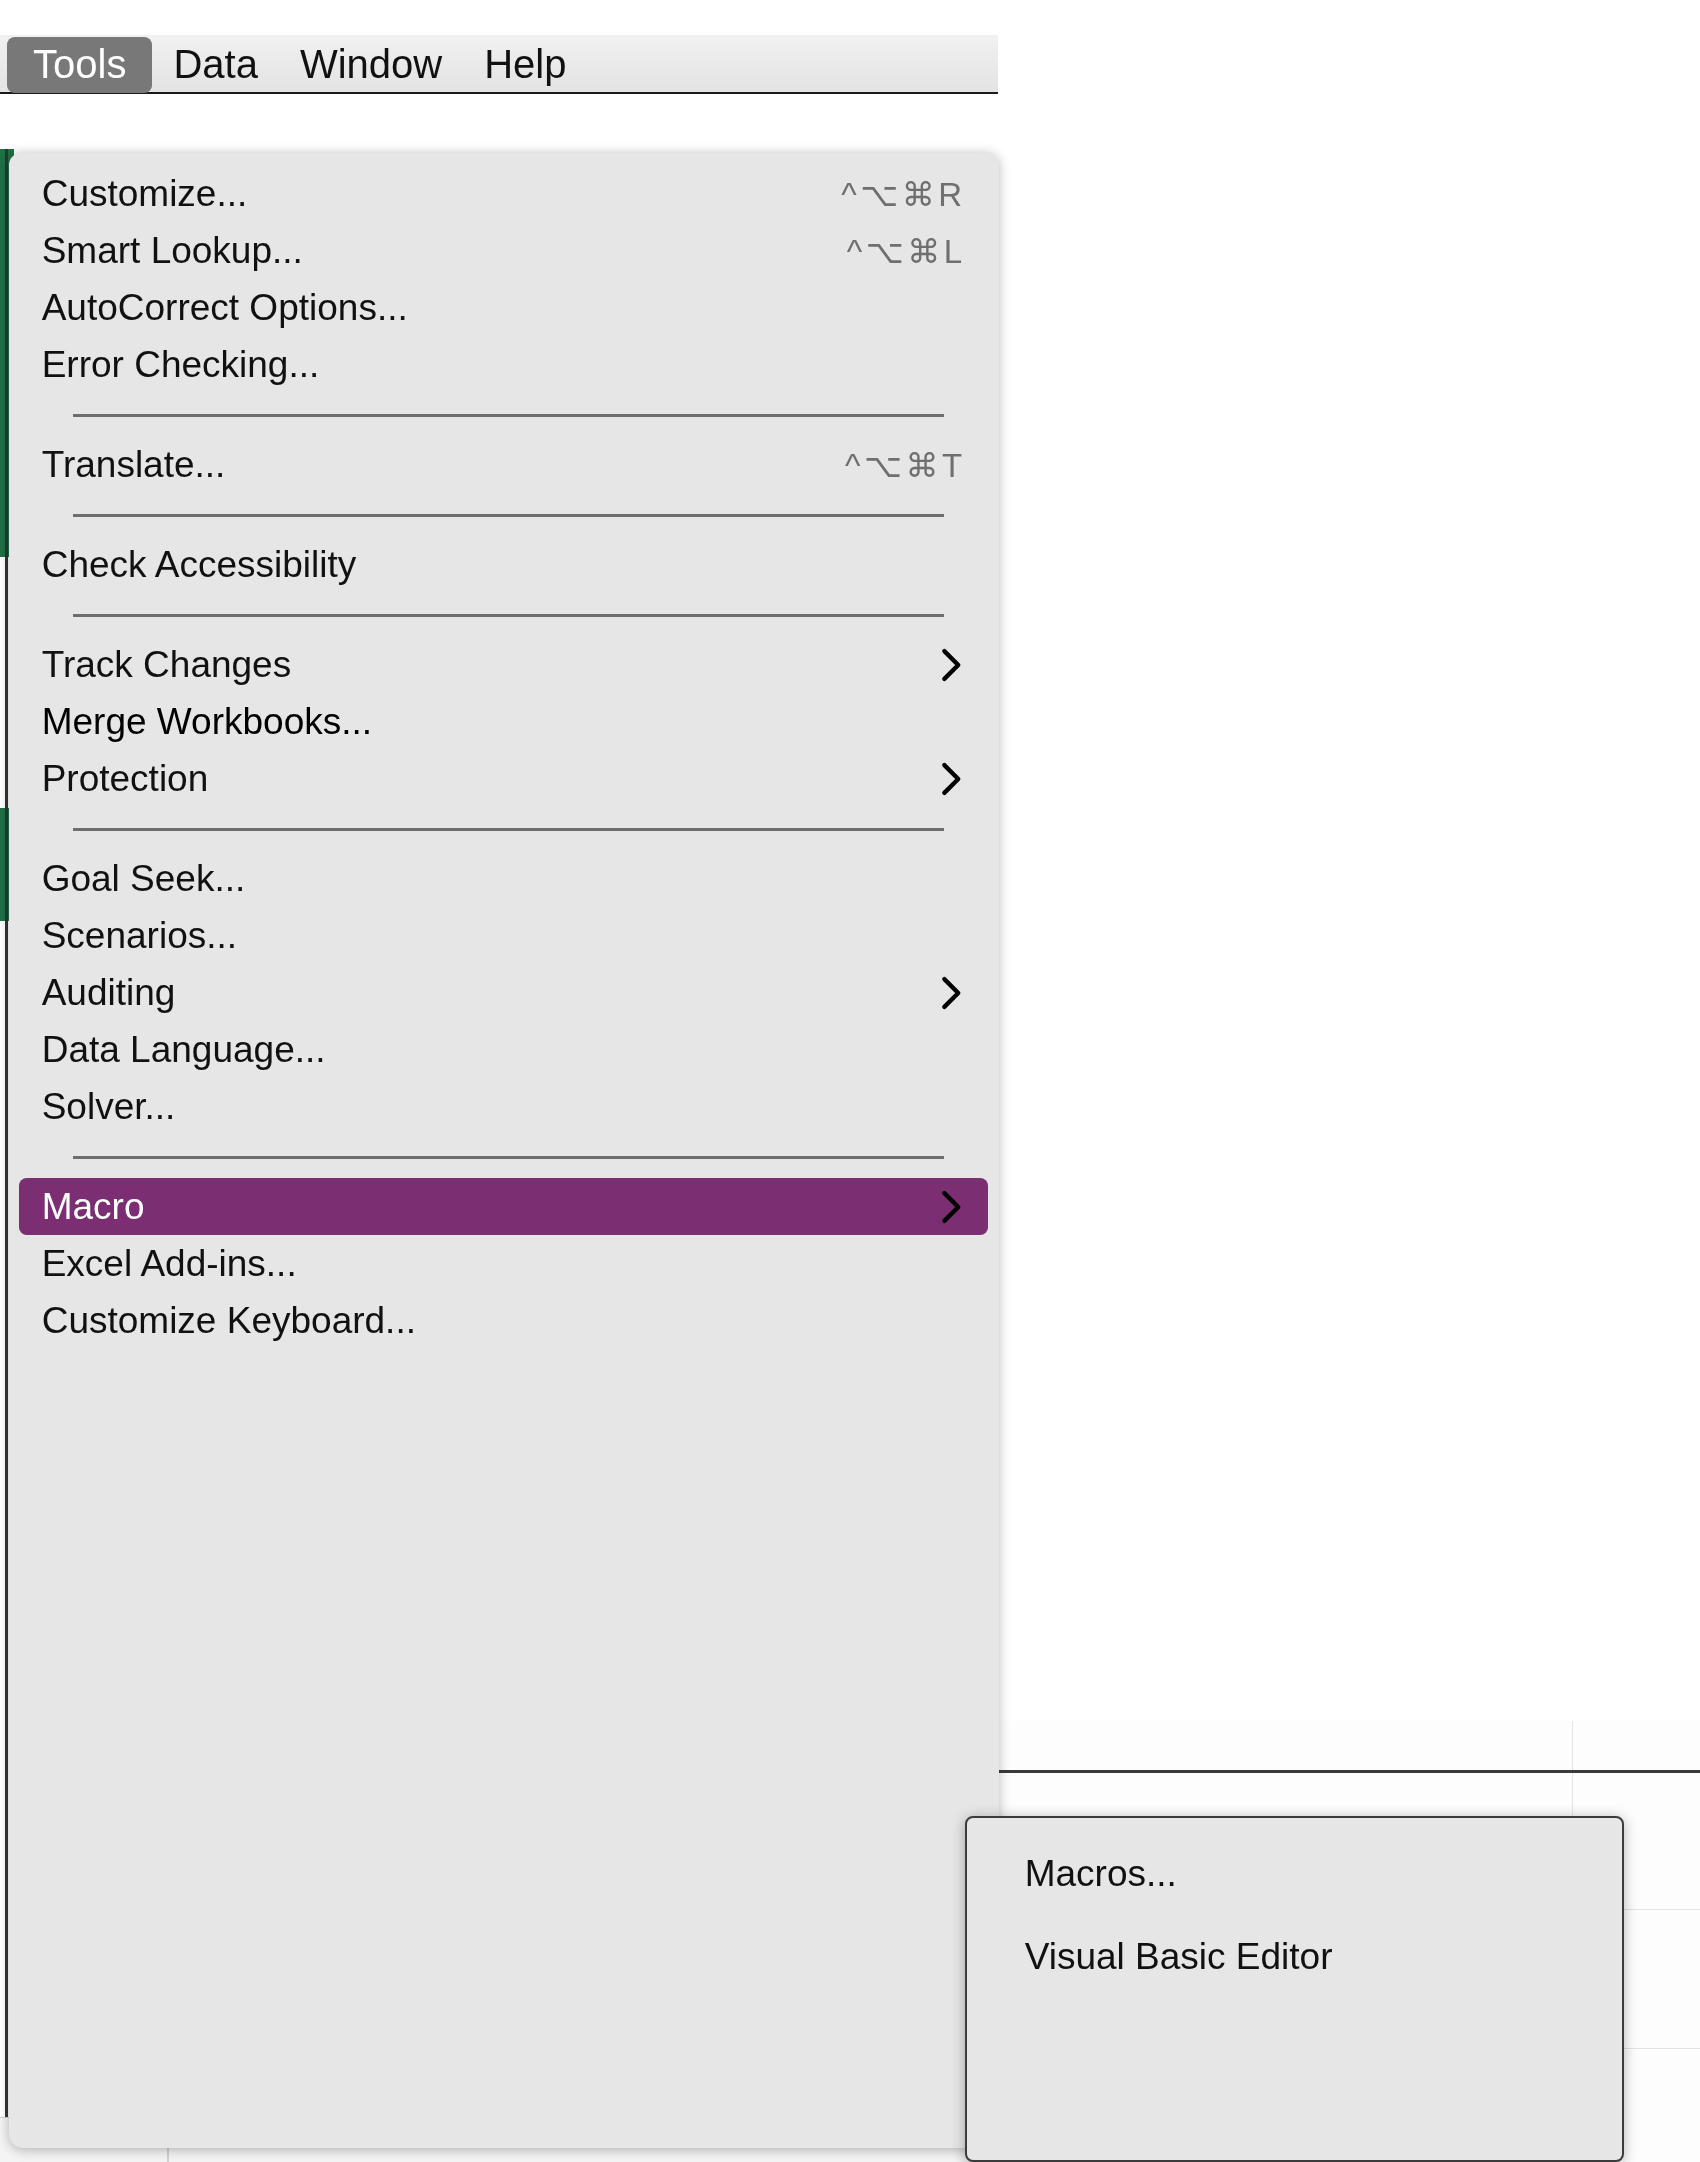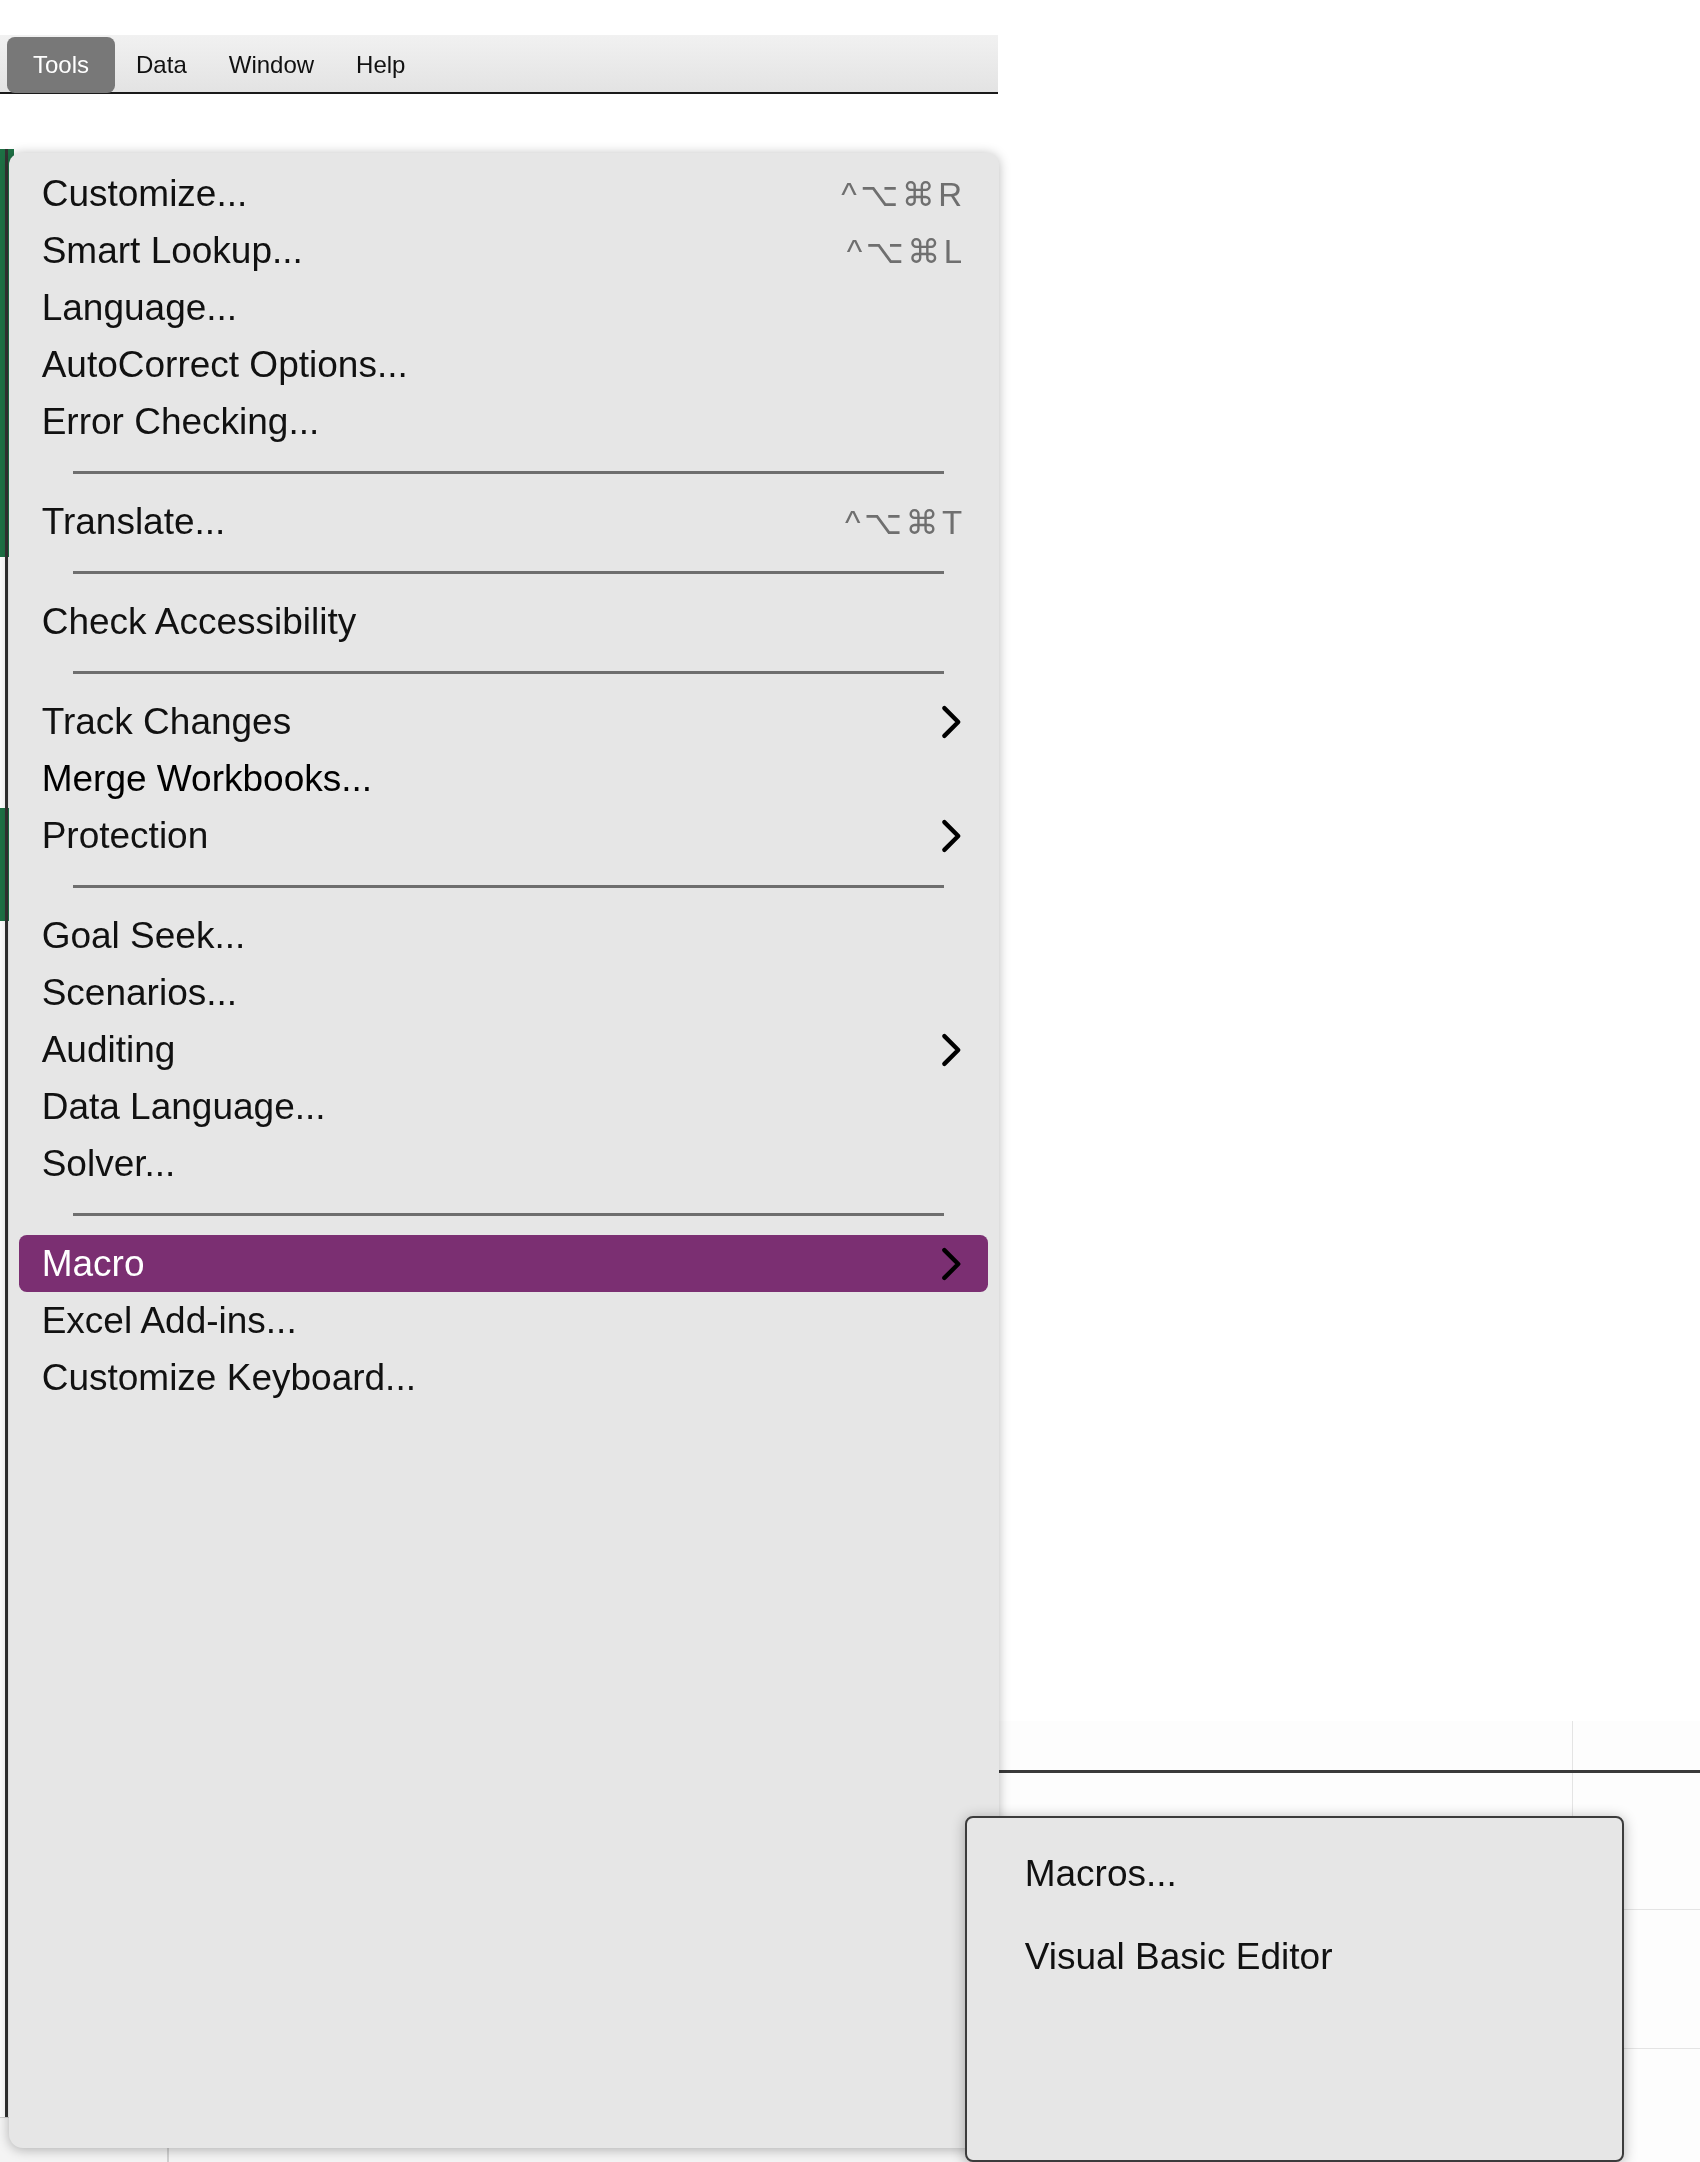--- a/index.html
+++ b/index.html
@@ -119,21 +119,21 @@
     top: 0;
     height: 59px;
     display: flex;
     align-items: center;
   }
   .menubar-item {
     height: 56px;
     display: flex;
     align-items: center;
     padding: 0 21px;
-    font-size: 24px;
+    font-size: 40px;
     color: #111111;
     white-space: nowrap;
     border-radius: 7.8px;
   }
   .menubar-item.first { margin-left: 7px; padding: 0 26px; }
   .menubar-item.active {
     background: #787878;
     color: #ffffff;
   }
 
@@ -270,23 +270,20 @@
   <div class="menu-panel" id="tools-menu">
       <div class="menu-item">
         <span class="label">Customize...</span>
         <span class="shortcut">^⌥⌘R</span>
       </div>
       <div class="menu-item">
         <span class="label">Smart Lookup...</span>
         <span class="shortcut">^⌥⌘L</span>
       </div>
       <div class="menu-item">
-        <span class="label">Language...</span>
-      </div>
-      <div class="menu-item">
         <span class="label">AutoCorrect Options...</span>
       </div>
       <div class="menu-item">
         <span class="label">Error Checking...</span>
       </div>
       <div class="separator"></div>
       <div class="menu-item">
         <span class="label">Translate...</span>
         <span class="shortcut">^⌥⌘T</span>
       </div>

